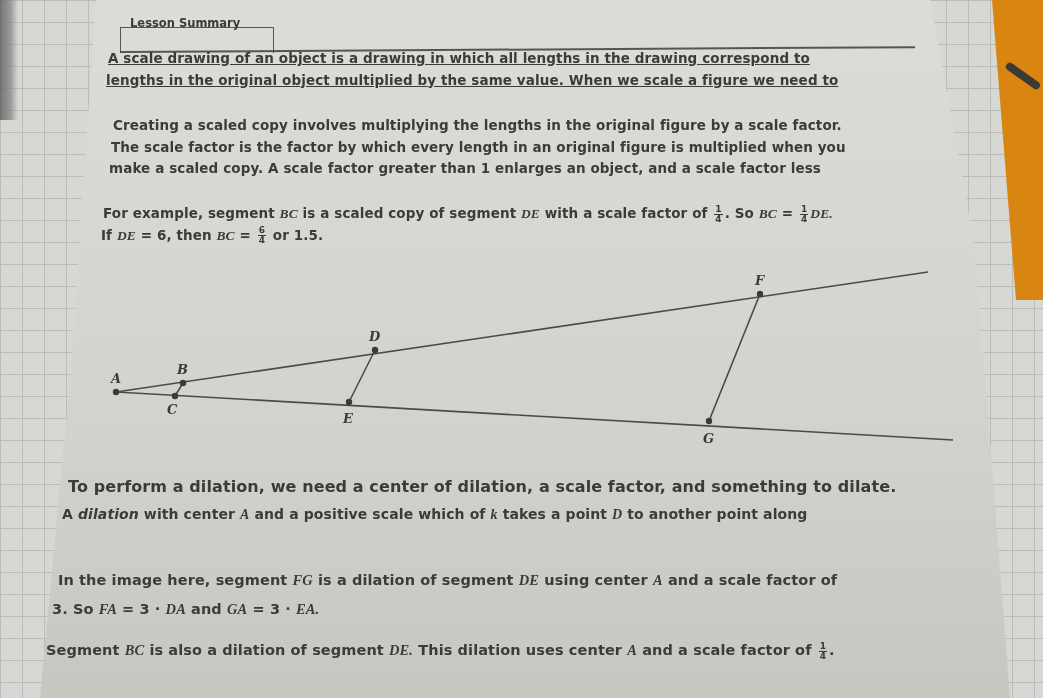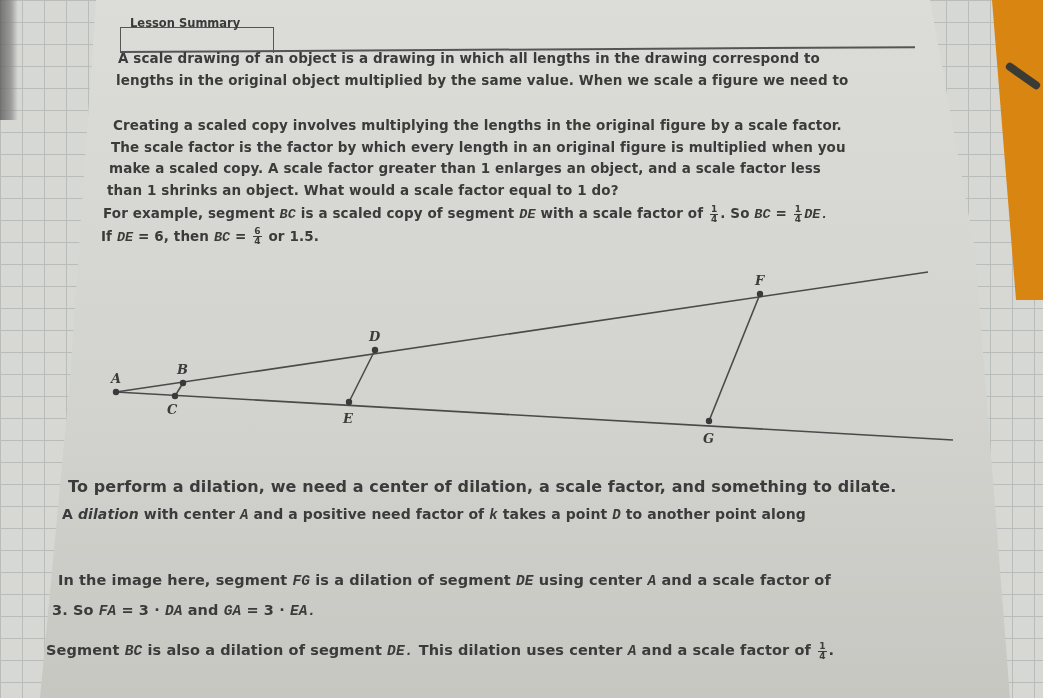--- a/index.html
+++ b/index.html
@@ -36,21 +36,21 @@
     position:absolute; left:0; top:0; width:1043px; height:698px;
     background:linear-gradient(180deg,#dcdcd8 0%,#d2d2ce 60%,#c7c7c2 100%);
     clip-path:polygon(96px 0, 930px 0, 975px 250px, 1010px 698px, 40px 698px, 70px 380px);
   }
   .text {
     position:absolute; color:#3b3b3b; font-weight:bold;
     font-family:"DejaVu Sans", sans-serif;
     font-size:13.5px; line-height:21.5px; letter-spacing:0.1px;
     white-space:nowrap;
   }
-  .math { font-family:Liberation Mono, monospace; font-style:italic; }
+  .math { font-family:Liberation Serif, serif; font-style:italic; }
   .frac { display:inline-block; vertical-align:middle; text-align:center; font-size:9px; line-height:9px; margin:0 2px; }
   .frac span { display:block; }
   .frac .num { border-bottom:1px solid #3b3b3b; padding:0 1px; }
   .header-box {
     position:absolute; left:120px; top:27px; width:152px; height:25px;
     border:1.5px solid #555; border-bottom:none;
   }
   .header-label {
     position:absolute; left:130px; top:16px; font-size:11.5px; font-weight:bold; color:#3a3a3a;
   }
@@ -67,30 +67,29 @@
 <div class="graph-bg"></div>
 <div class="left-shadow"></div>
 <div class="orange-object"></div>
 <div class="pen"></div>
 <div class="sheet"></div>
 
 <div class="header-box"></div>
 <div class="header-label">Lesson Summary</div>
 <div class="header-rule"></div>
 
-<div class="text" style="left:118px;top:48px;">
+<div class="text" style="left:108px;top:48px;text-decoration:underline;">
   <div>A scale drawing of an object is a drawing in which all lengths in the drawing correspond to</div>
   <div style="margin-left:-2px">lengths in the original object multiplied by the same value. When we scale a figure we need to</div>
 </div>
 
 <div class="text" style="left:113px;top:115px;">
   <div>Creating a scaled copy involves multiplying the lengths in the original figure by a scale factor.</div>
   <div style="margin-left:-2px">The scale factor is the factor by which every length in an original figure is multiplied when you</div>
   <div style="margin-left:-4px">make a scaled copy. A scale factor greater than 1 enlarges an object, and a scale factor less</div>
-  <div style="margin-left:-6px">than 1 shrinks an object. What would a scale factor equal to 1 do?</div>
 </div>
 
 <div class="text" style="left:103px;top:203px;">
   <div>
     <span>For example, segment </span><span class="math">BC</span><span> is a scaled copy of segment </span><span class="math">DE</span><span> with a scale factor of </span><span class="frac"><span class="num">1</span><span>4</span></span><span>. So </span><span class="math">BC</span><span> = </span><span class="frac"><span class="num">1</span><span>4</span></span><span class="math">DE.</span>
   </div>
   <div style="margin-left:-2px">
     <span>If </span><span class="math">DE</span><span> = 6, then </span><span class="math">BC</span><span> = </span><span class="frac"><span class="num">6</span><span>4</span></span><span> or 1.5.</span>
   </div>
 </div>
@@ -120,21 +119,21 @@
   <text class="pt-label" x="755" y="285">F</text>
   <text class="pt-label" x="703" y="443">G</text>
 </svg>
 
 <div class="text" style="left:68px;top:476px;font-size:16px;">
   <div>To perform a dilation, we need a center of dilation, a scale factor, and something to dilate.</div>
 </div>
 
 <div class="text" style="left:62px;top:501px;font-size:14px;line-height:27px;">
   <div>
-    <span>A </span><span style="font-style:italic;font-weight:900">dilation</span><span> with center </span><span class="math">A</span><span> and a positive need factor of </span><span class="math">k</span><span> takes a point </span><span class="math">D</span><span> to another point along</span>
+    <span>A </span><span style="font-style:italic;font-weight:900">dilation</span><span> with center </span><span class="math">A</span><span> and a positive scale which of </span><span class="math">k</span><span> takes a point </span><span class="math">D</span><span> to another point along</span>
   </div>
 </div>
 
 <div class="text" style="left:58px;top:566px;font-size:14.5px;line-height:29px;">
   <div>
     <span>In the image here, segment </span><span class="math">FG</span><span> is a dilation of segment </span><span class="math">DE</span><span> using center </span><span class="math">A</span><span> and a scale factor of</span>
   </div>
   <div style="margin-left:-6px">
     <span>3. So </span><span class="math">FA</span><span> = 3 · </span><span class="math">DA</span><span> and </span><span class="math">GA</span><span> = 3 · </span><span class="math">EA.</span>
   </div>

